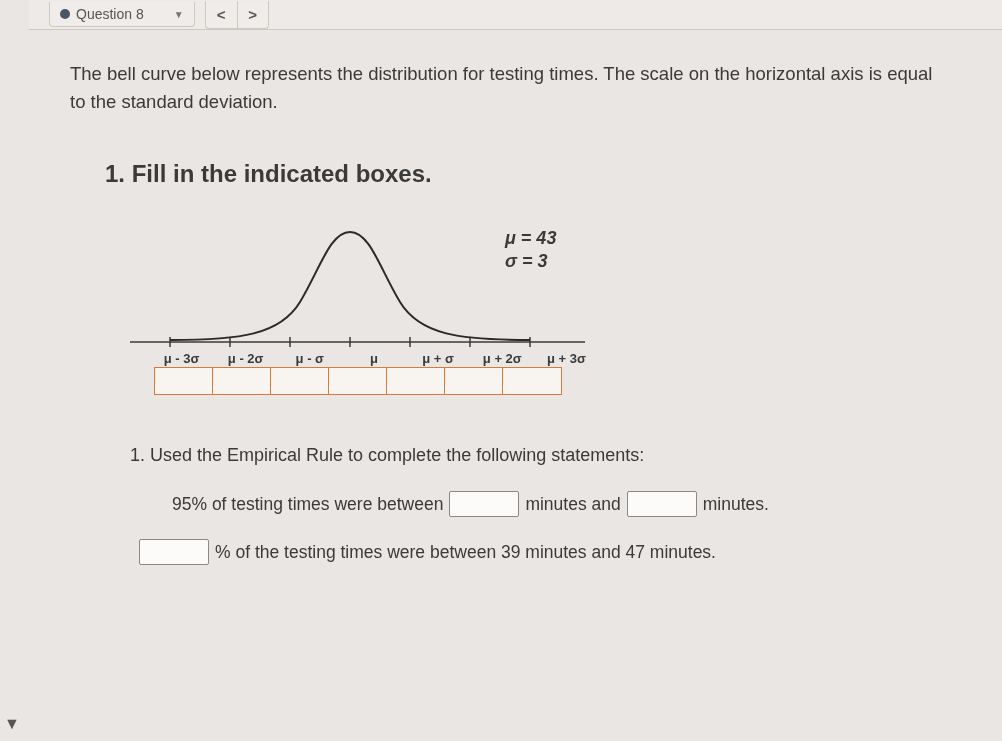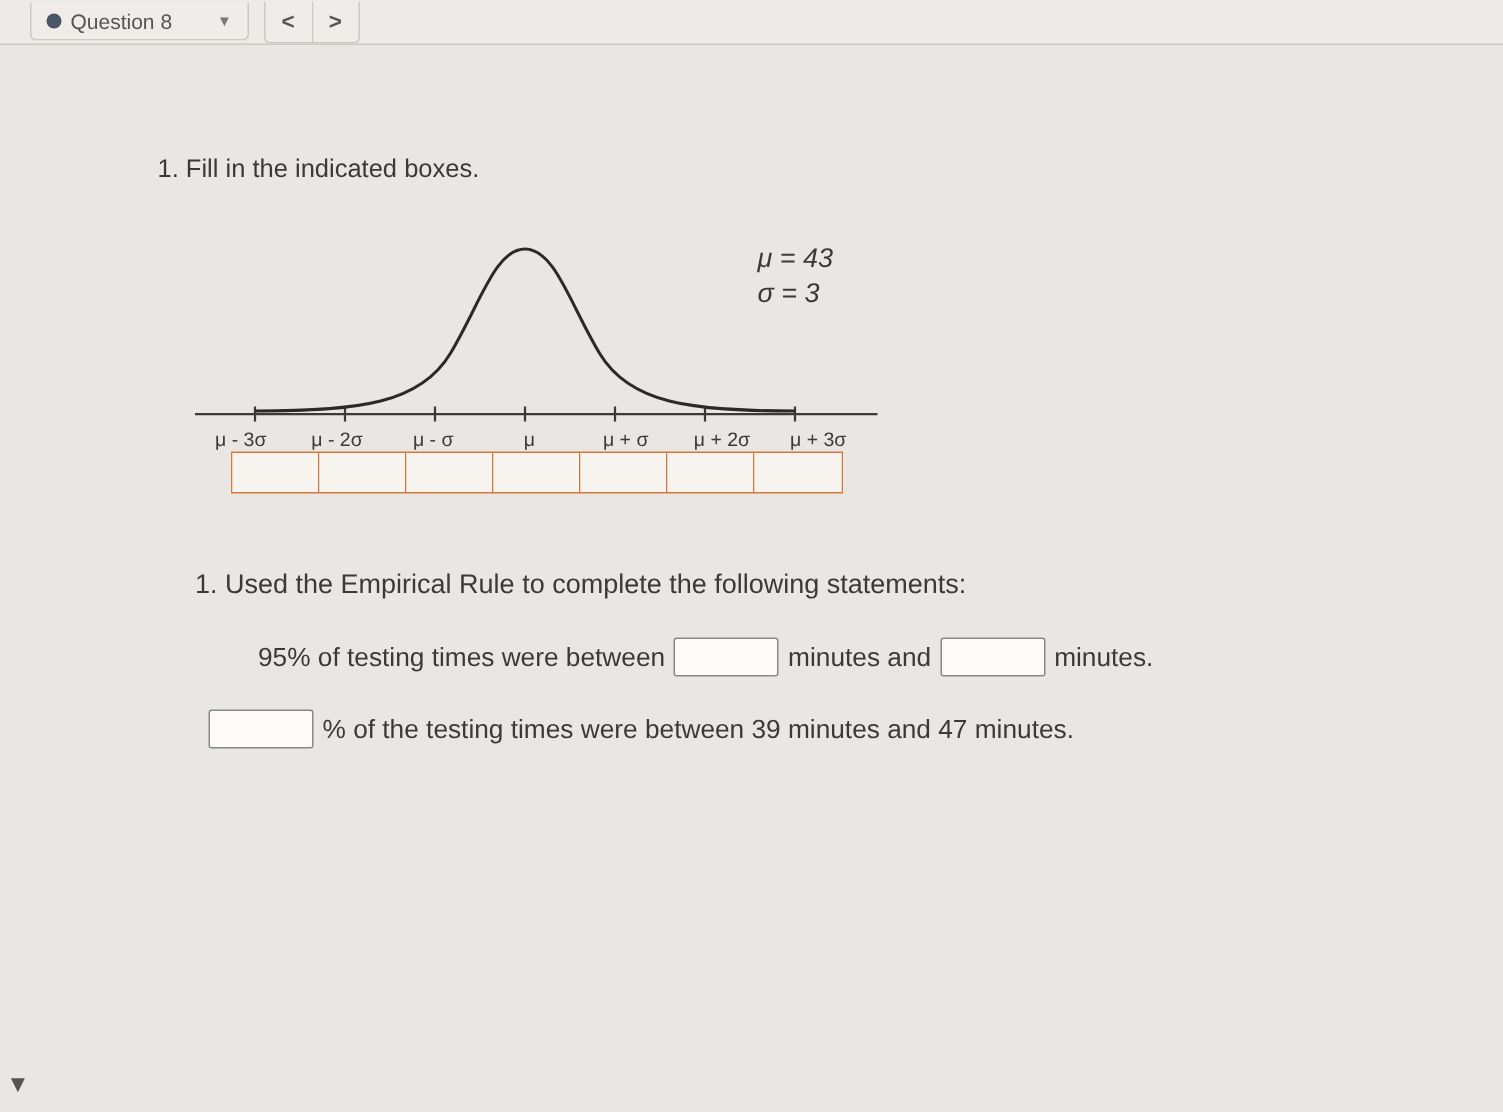--- a/index.html
+++ b/index.html
@@ -12,20 +12,21 @@
   color: #3a3a3a;
 }
 .topbar {
   display: flex;
   align-items: center;
   gap: 10px;
   padding: 0 0 0 20px;
   height: 30px;
   border-bottom: 1px solid #ccc8c4;
   background: #edeae7;
+  margin-left: 29px;
 }
 .q-select {
   display: flex;
   align-items: center;
   border: 1px solid #ccc8c4;
   border-top: none;
   border-radius: 0 0 4px 4px;
   padding: 4px 10px;
   font-size: 14px;
   color: #555;
@@ -47,40 +48,41 @@
 .nav-btn:first-child { border-radius: 0 0 0 4px; border-right: none; }
 .nav-btn:last-child  { border-radius: 0 0 4px 0; }
 .content {
   padding: 30px 40px 20px 70px;
   font-size: 18.5px;
   line-height: 1.5;
   color: #3a3a3a;
 }
 .para { margin-bottom: 22px; max-width: 880px; }
 .ital { font-style: italic; }
-.task1 { margin: 40px 0 25px 35px; font-size: 17px; }
+.task1 { margin: 40px 0 25px 35px; font-size: 24px; font-weight: bold; }
 .curve-region {
   margin-left: 60px;
   position: relative;
   width: 500px;
   height: 180px;
+  font-weight: bold;
 }
 .curve-svg { position: absolute; left: 0; top: 0; }
 .legend {
   position: absolute;
   left: 375px;
   top: 10px;
   font-size: 18px;
   font-style: italic;
   line-height: 1.3;
 }
 .axis-labels {
   position: absolute;
   top: 132px;
-  left: 3px;
+  left: 24px;
   width: 440px;
   display: flex;
   justify-content: space-between;
   font-size: 13px;
   color: #3a3a3a;
 }
 .axis-labels span { width: 55px; text-align: center; }
 .input-row {
   position: absolute;
   top: 150px;
@@ -126,20 +128,21 @@
   </div>
   <div class="nav-btns">
     <div class="nav-btn">&lt;</div>
     <div class="nav-btn">&gt;</div>
   </div>
 </div>
 
 <div class="content">
 
 
+  <p class="para">The bell curve below represents the distribution for testing times. The scale on the horizontal axis is equal to the standard deviation.</p>
 
   <p class="task1">1. Fill in the indicated boxes.</p>
 
   <div class="curve-region">
     <svg class="curve-svg" width="460" height="140">
       <line x1="0" y1="125" x2="455" y2="125" stroke="#3a3a3a" stroke-width="1.5"></line>
       <g stroke="#3a3a3a" stroke-width="1.5">
         <line x1="40" y1="120" x2="40" y2="130"></line>
         <line x1="100" y1="120" x2="100" y2="130"></line>
         <line x1="160" y1="120" x2="160" y2="130"></line>

